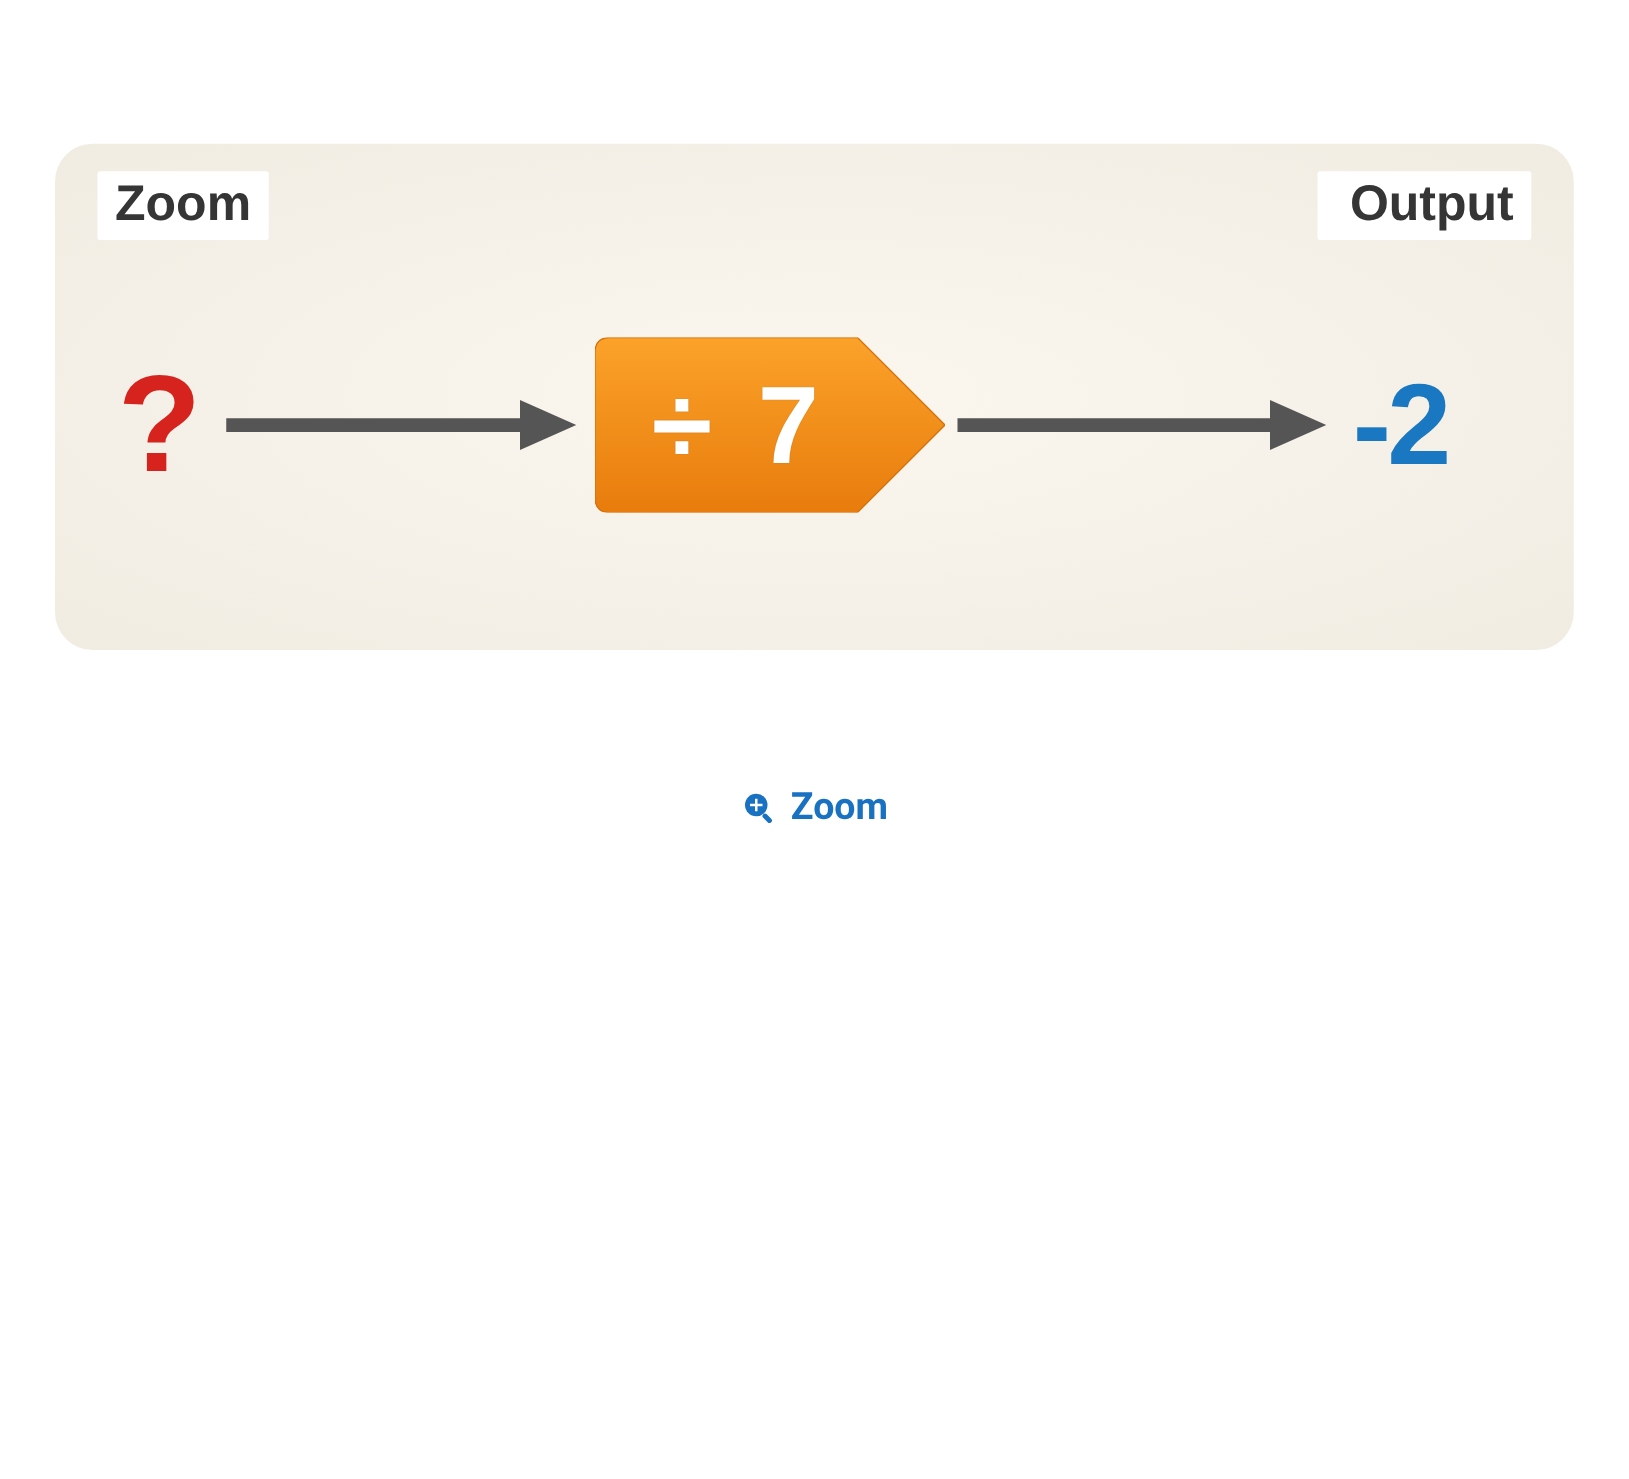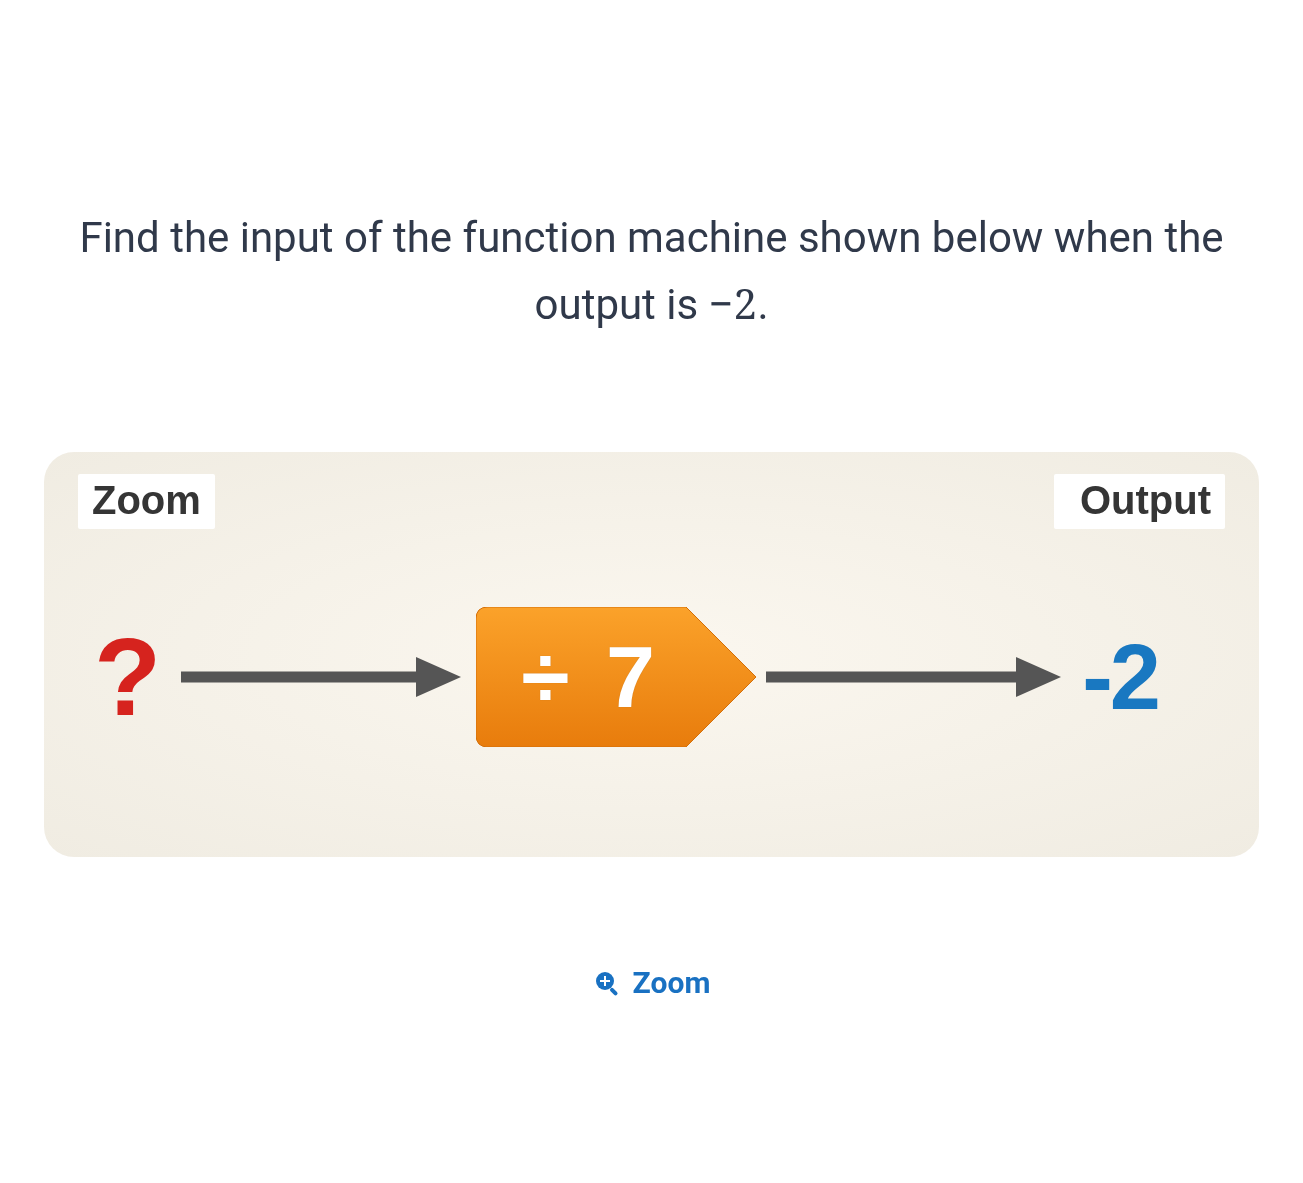--- a/index.html
+++ b/index.html
@@ -109,23 +109,20 @@
     font-size: 30px;
     cursor: pointer;
   }
   .zoom svg { display: block; }
 </style>
 </head>
 <body>
 
 <div class="container">
 
-  <div class="question">
-    <span>Find the input of the function machine shown below when the output is </span><span class="number-serif">−2</span><span>.</span>
-  </div>
 
   <div class="diagram-panel">
     <div class="tag tag-input">Zoom</div>
     <div class="tag tag-output">Output</div>
 
     <div class="row">
       <div class="input-qmark">?</div>
 
       <svg class="arrow-svg" width="315" height="60" viewBox="0 0 315 60">
         <line x1="20" y1="30" x2="260" y2="30" stroke="#555555" stroke-width="11"></line>

